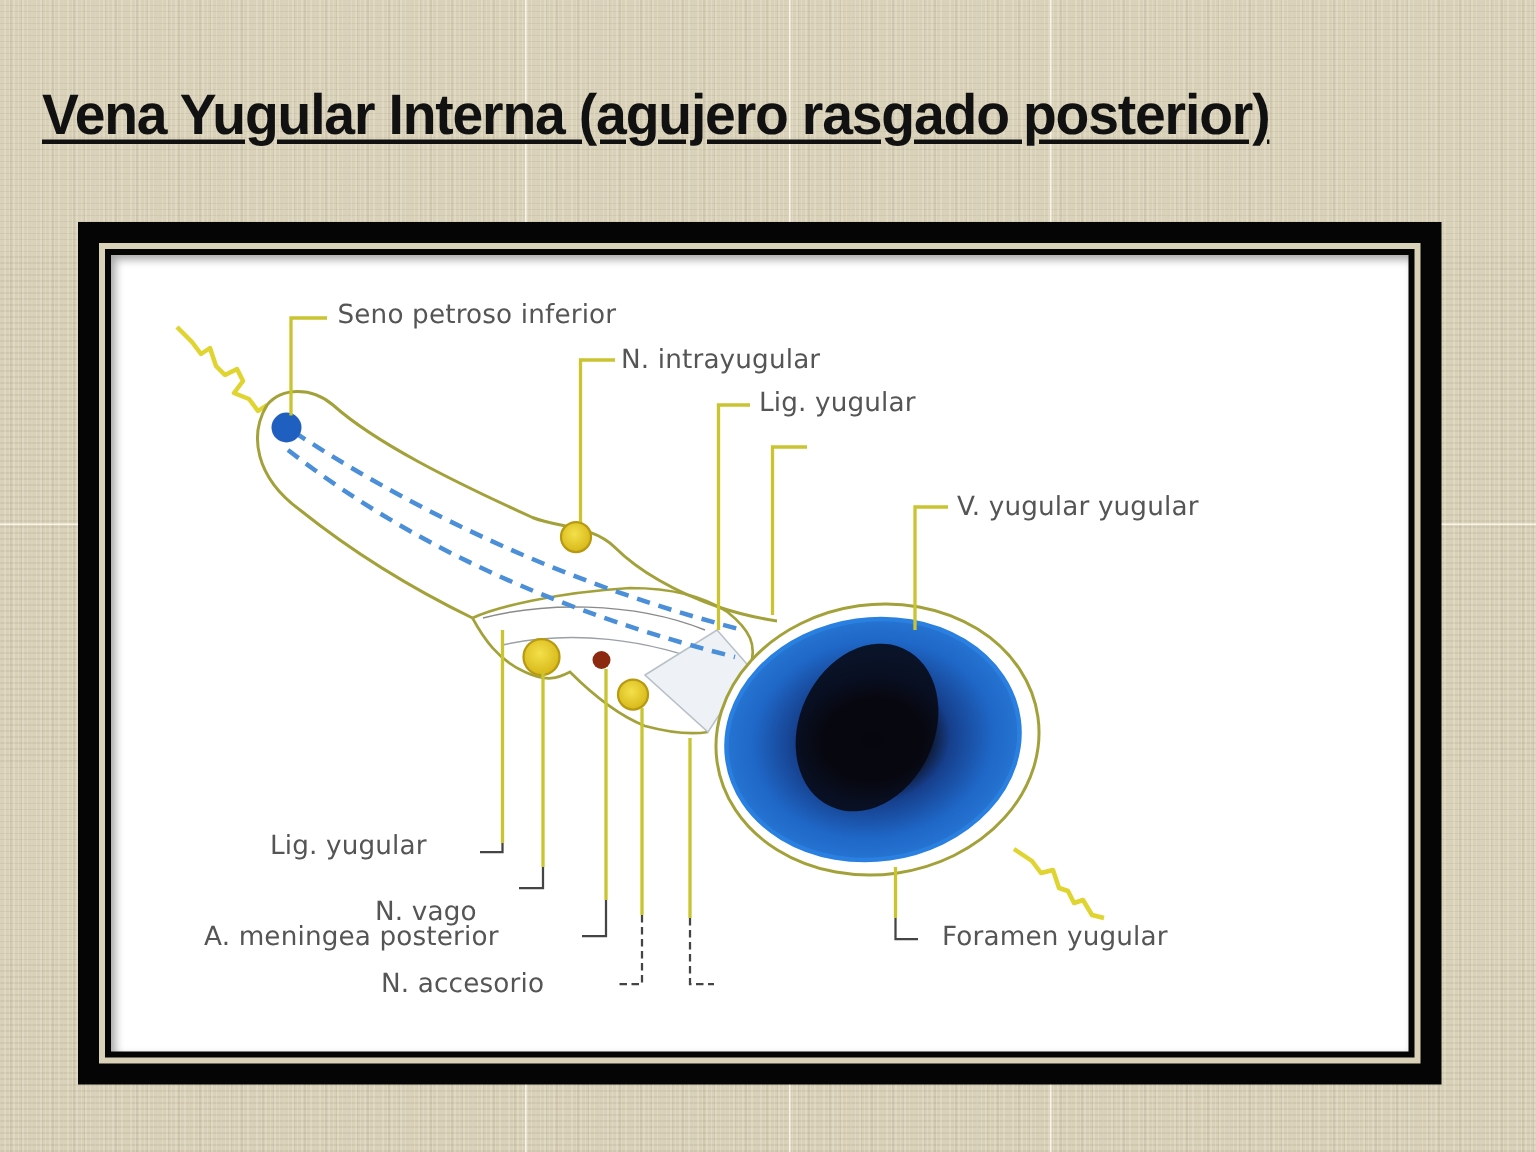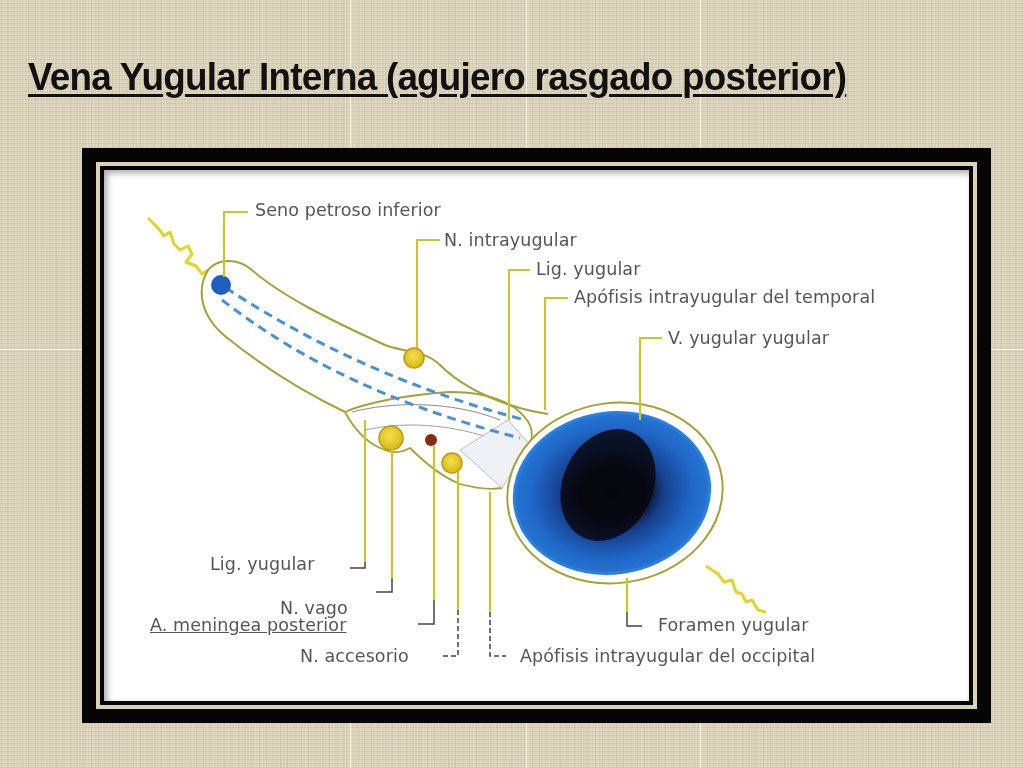--- a/index.html
+++ b/index.html
@@ -21,21 +21,20 @@
       font-family: "Liberation Sans", sans-serif;
       font-weight: bold; font-size: 38px; letter-spacing: -0.8px;
       color: #111; text-decoration: underline; text-decoration-thickness: 3px;
       text-underline-offset: 4px; white-space: nowrap;
       transform: scaleX(0.97); transform-origin: left center;
     }
 
     .frame-outer {
       position: absolute; left: 52px; top: 148px; width: 909px; height: 575px;
       background: #050505;
-      margin-left: 30px;
     }
     .frame-mat {
       position: absolute; left: 14px; top: 14px; right: 14px; bottom: 14px;
       background: #d9d1b8;
     }
     .frame-inner {
       position: absolute; left: 4px; top: 4px; right: 4px; bottom: 4px;
       background: #050505;
     }
     .canvas {
@@ -130,24 +129,22 @@
             <path d="M404 600 L404 624 L388 624"></path>
             <path d="M428 610 L428 656 L412 656" stroke-dasharray="5 3"></path>
             <path d="M460 612 L460 656 L476 656" stroke-dasharray="5 3"></path>
             <path d="M597 612 L597 626 L612 626"></path>
           </g>
         </svg>
 
         <div class="lbl" style="left:151px; top:30px;">Seno petroso inferior</div>
         <div class="lbl" style="left:340px; top:60px;">N. intrayugular</div>
         <div class="lbl" style="left:432px; top:89px;">Lig. yugular</div>
-        <div class="lbl" style="left:470px; top:117px;">Apófisis intrayugular del temporal</div>
         <div class="lbl" style="left:564px; top:158px;">V. yugular yugular</div>
         <div class="lbl" style="left:106px; top:384px;">Lig. yugular</div>
         <div class="lbl" style="left:176px; top:428px;">N. vago</div>
-        <div class="lbl" style="left:46px; top:445px;text-decoration:underline;">A. meningea posterior</div>
-        <div class="lbl" style="left:196px; top:476px;">N. accesorio</div>
+        <div class="lbl" style="left:62px; top:445px;">A. meningea posterior</div>
+        <div class="lbl" style="left:180px; top:476px;">N. accesorio</div>
         <div class="lbl" style="left:554px; top:445px;">Foramen yugular</div>
-        <div class="lbl" style="left:416px; top:476px;">Apófisis intrayugular del occipital</div>
       </div>
     </div>
   </div>
 </div>
 
 </body></html>

